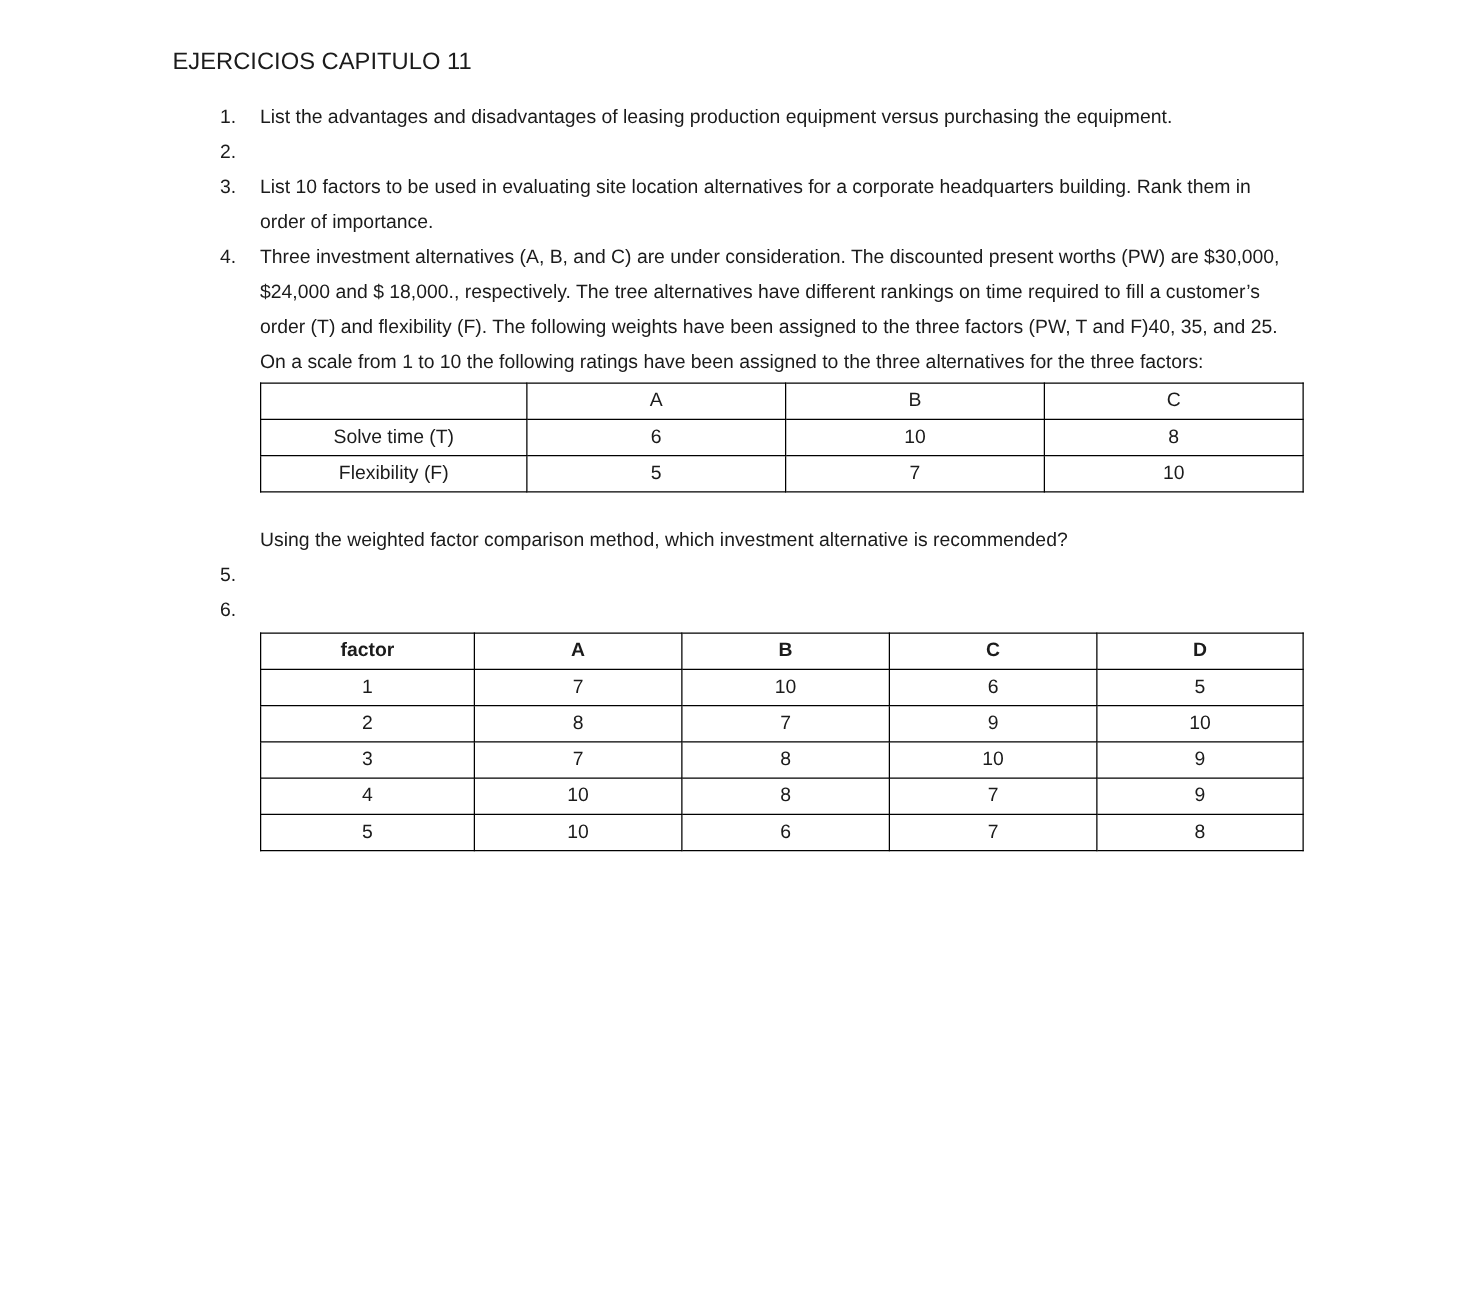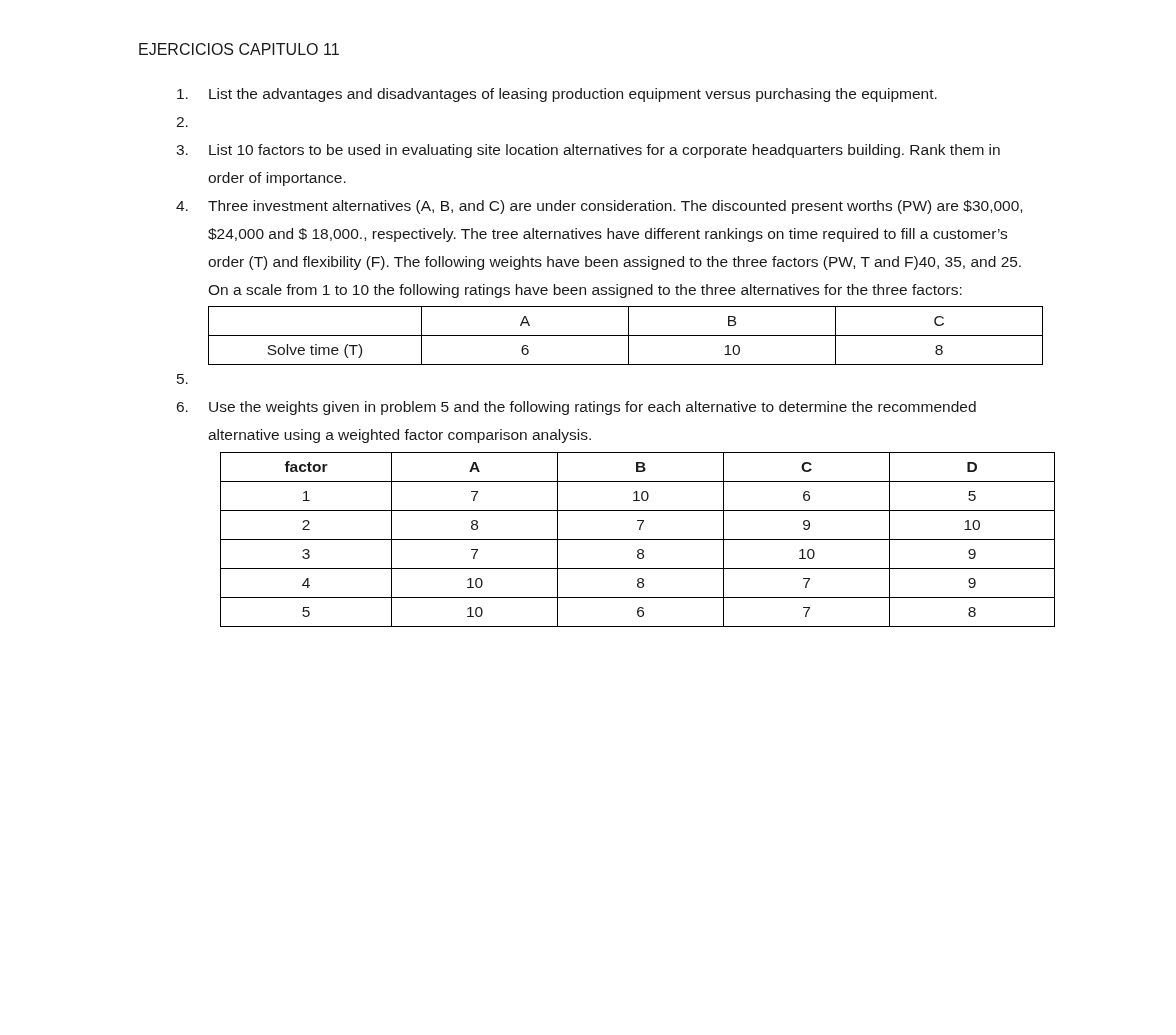--- a/index.html
+++ b/index.html
@@ -9,21 +9,21 @@
     height: 1035px;
     background: #ffffff;
     font-family: "Liberation Sans", sans-serif;
     color: #1b1b1b;
     overflow: hidden;
   }
   .page {
     padding: 40px 0 0 138px;
   }
   .doc-title {
-    font-size: 16px;
+    font-size: 19px;
     font-weight: 400;
     line-height: 20px;
     margin: 0 0 20px 0;
   }
   .exercise-list {
     margin-left: 38px; 
     font-size: 15.5px;
     line-height: 28px;
   }
   .item {
@@ -35,21 +35,21 @@
   }
   .item-body {
     width: 833px;
   }
   .followup {
     margin-top: 25px;
     width: 833px;
   }
   
   .indent {
-    margin-left: 44px;
+    margin-left: 32px;
   }
   table {
     border-collapse: collapse;
     table-layout: fixed;
     width: 834px;
   }
   td {
     border: 1.5px solid #000000;
     text-align: center;
     vertical-align: middle;
@@ -105,35 +105,39 @@
             <td>A</td>
             <td>B</td>
             <td>C</td>
           </tr>
           <tr>
             <td>Solve time (T)</td>
             <td>6</td>
             <td>10</td>
             <td>8</td>
           </tr>
+          <tr>
+            <td>Flexibility (F)</td>
+            <td>5</td>
+            <td>7</td>
+            <td>10</td>
+          </tr>
         </tbody>
           </table>
 
+        <div class="followup">Using the weighted factor comparison method, which investment alternative is recommended?</div>
       </div>
     </div>
 
     <div class="item">
       <span class="item-num">5.</span>
     </div>
 
     <div class="item">
       <span class="item-num">6.</span>
-      <div class="item-body">
-        <div>Use the weights given in problem 5 and the following ratings for each alternative to determine the recommended alternative using a weighted factor comparison analysis.</div>
-      </div>
     </div>
 
     <div class="indent">
       <table class="factor-table">
         <colgroup>
           <col style="width:171px">
             <col style="width:166px">
             <col style="width:166px">
             <col style="width:166px">
             <col style="width:165px">

